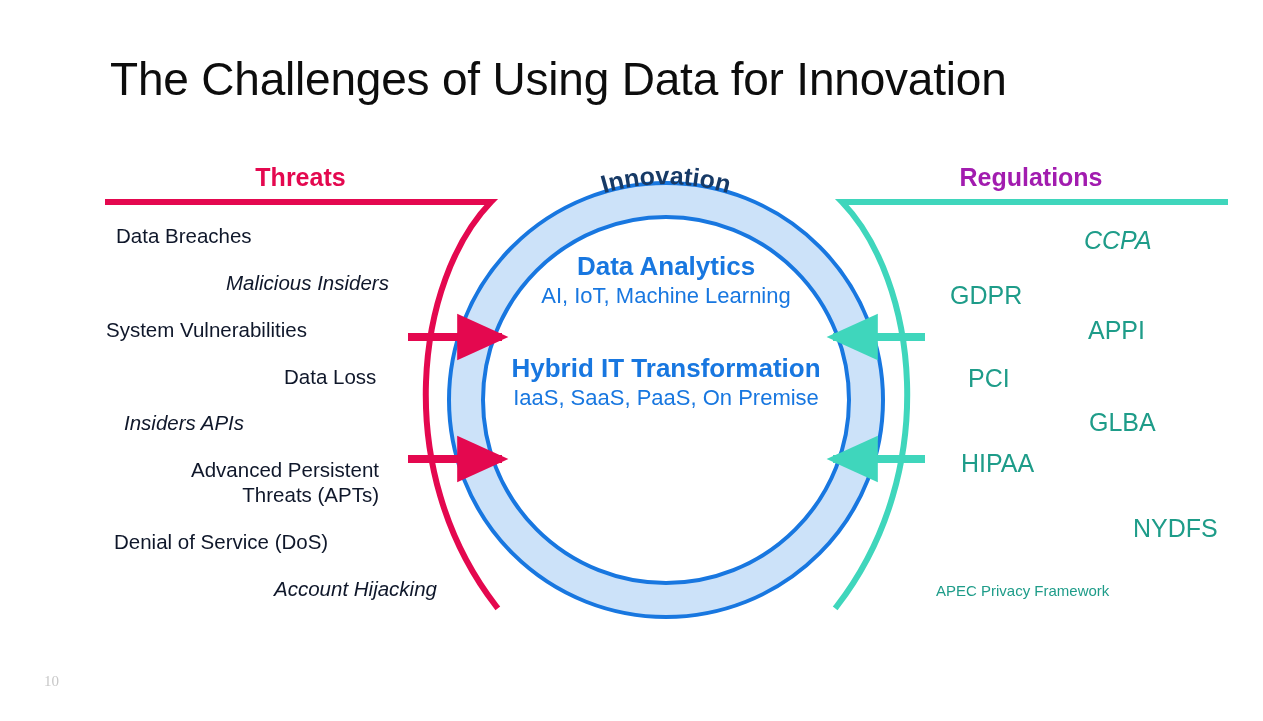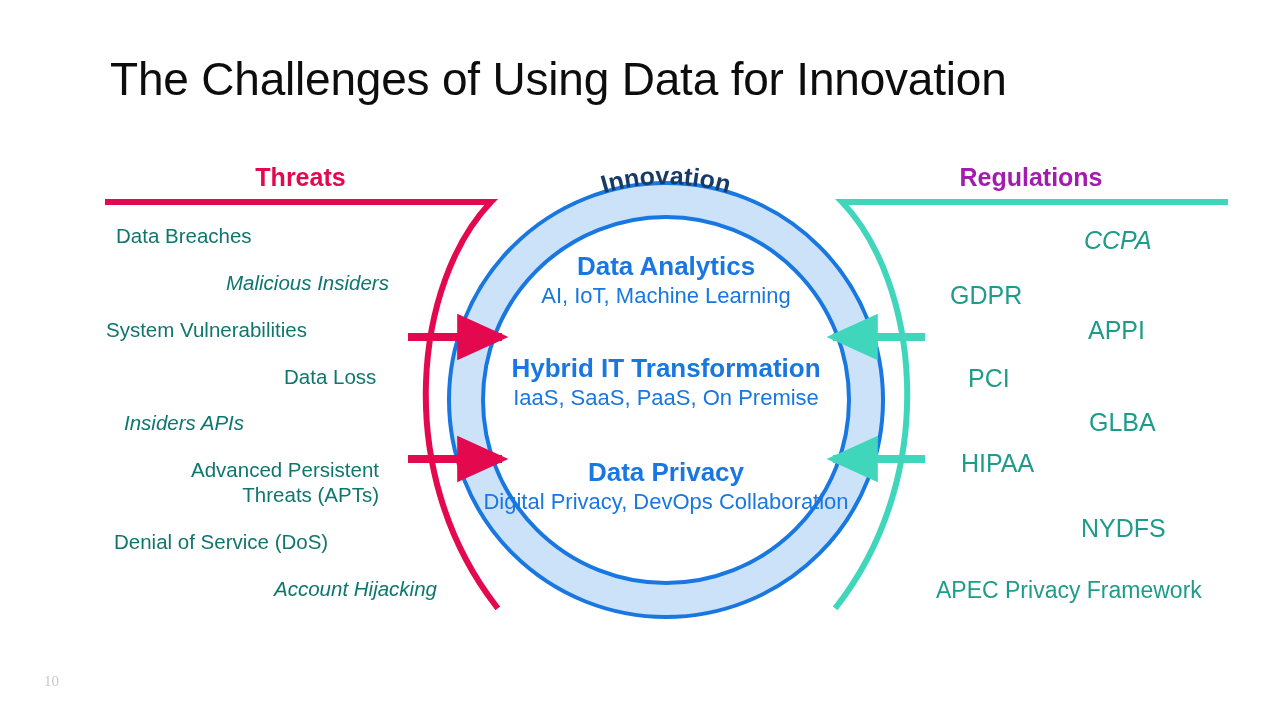--- a/index.html
+++ b/index.html
@@ -55,31 +55,31 @@
   }
 
   
   .item {
     position: absolute;
     font-size: 20.5px;
     line-height: 25px;
     white-space: pre-line;
   }
   .threat-item {
-    color: #0f766e;
+    color: #0f172a;
   }
   .threat-item.italic {
     font-style: italic;
   }
   .reg-item {
     color: #1E9C89;
     font-size: 25px;
   }
   .reg-item.small {
-    font-size: 23px;
+    font-size: 15px;
   }
 
   
   #art {
     position: absolute;
     left: 0;
     top: 0;
     width: 1263px;
     height: 721px;
     pointer-events: none;
@@ -171,35 +171,30 @@
       <div class="item threat-item" style="left: 78px; top: 529px;">Denial of Service (DoS)</div>
       <div class="item threat-item italic" style="left: 238px; top: 576px;">Account Hijacking</div>
     </div>
   <div id="regulations-list">
       <div class="item reg-item" style="left: 1048px; top: 228px; font-style: italic;">CCPA</div>
       <div class="item reg-item" style="left: 914px; top: 283px;">GDPR</div>
       <div class="item reg-item" style="left: 1052px; top: 318px;">APPI</div>
       <div class="item reg-item" style="left: 932px; top: 366px;">PCI</div>
       <div class="item reg-item" style="left: 1053px; top: 410px;">GLBA</div>
       <div class="item reg-item" style="left: 925px; top: 451px;">HIPAA</div>
-      <div class="item reg-item" style="left: 1045px; top: 516px;">NYDFS</div>
+      <div class="item reg-item" style="left: 1097px; top: 516px;">NYDFS</div>
       <div class="item reg-item small" style="left: 900px; top: 578px;">APEC Privacy Framework</div>
     </div>
 
   <div id="block-hybrid" class="center-block">
     <div class="center-head">Hybrid IT Transformation</div>
     <div class="center-sub">IaaS, SaaS, PaaS, On Premise</div>
   </div>
 
   <div id="block-analytics" class="center-block">
     <div class="center-head">Data Analytics</div>
     <div class="center-sub">AI, IoT, Machine Learning</div>
   </div>
 
-  <div id="block-privacy" class="center-block">
-    <div class="center-head">Data Privacy</div>
-    <div class="center-sub">Digital Privacy, DevOps
-Collaboration</div>
-  </div>
 
   <div id="page-number">10</div>
 
 </div>
 
 </body></html>

